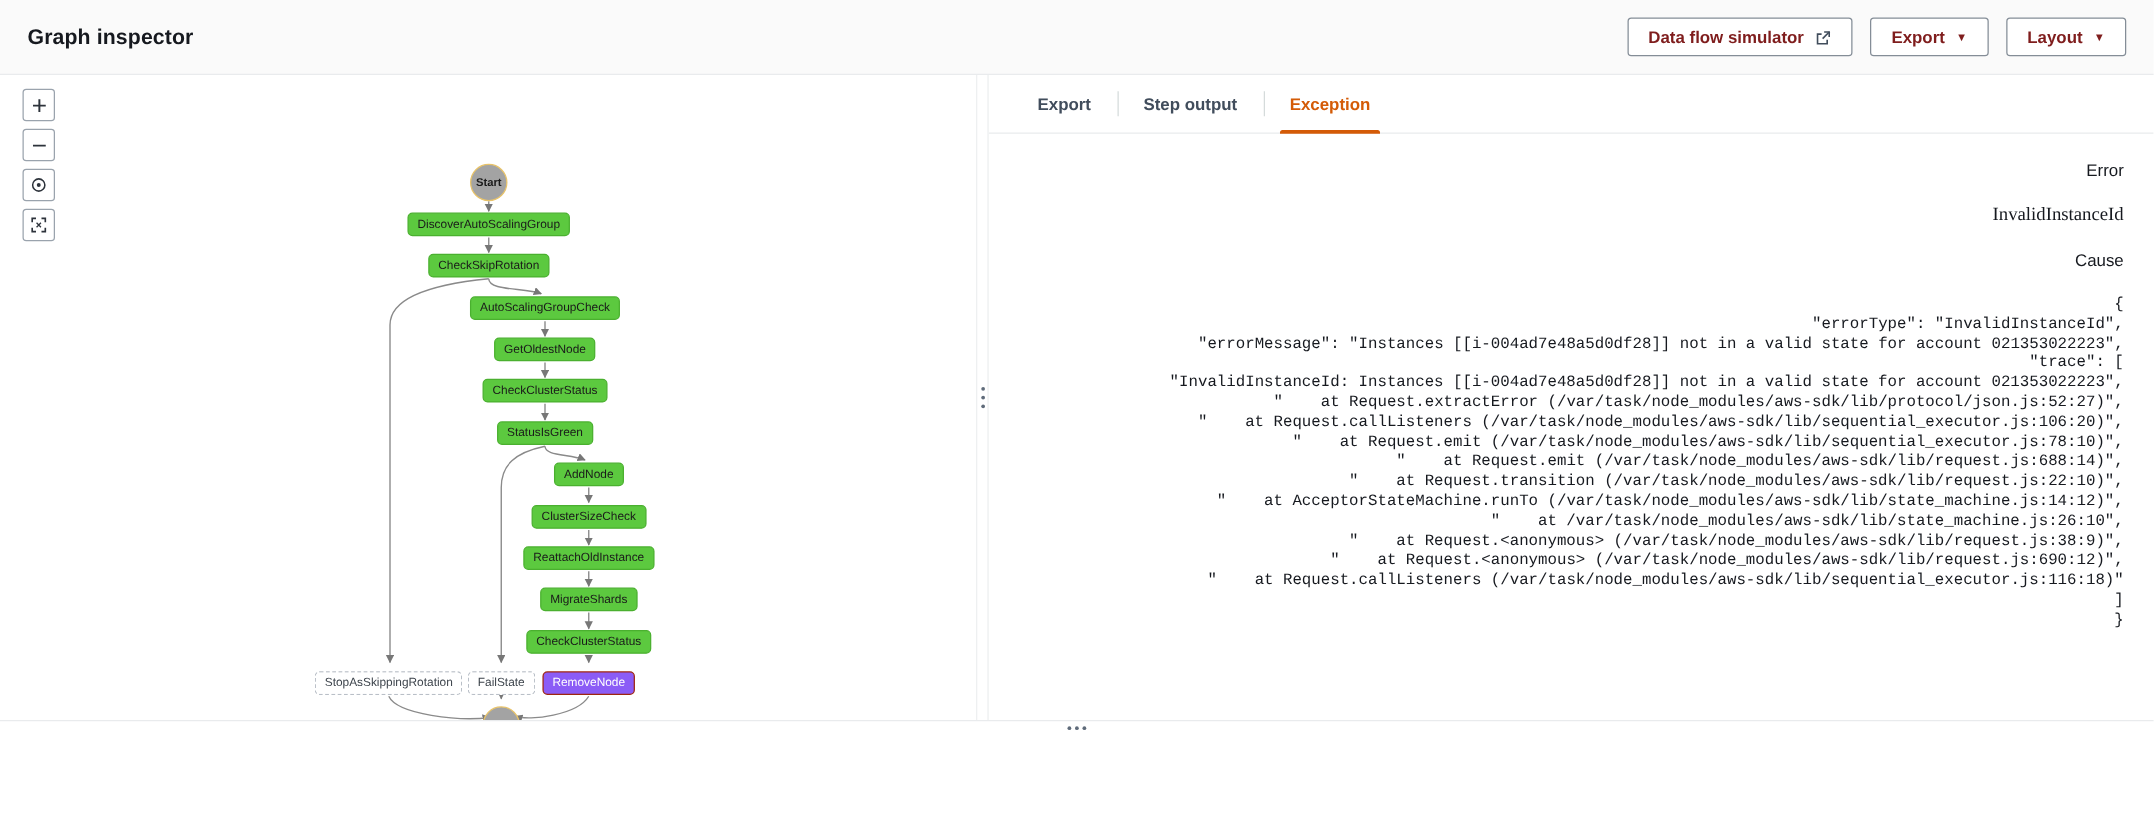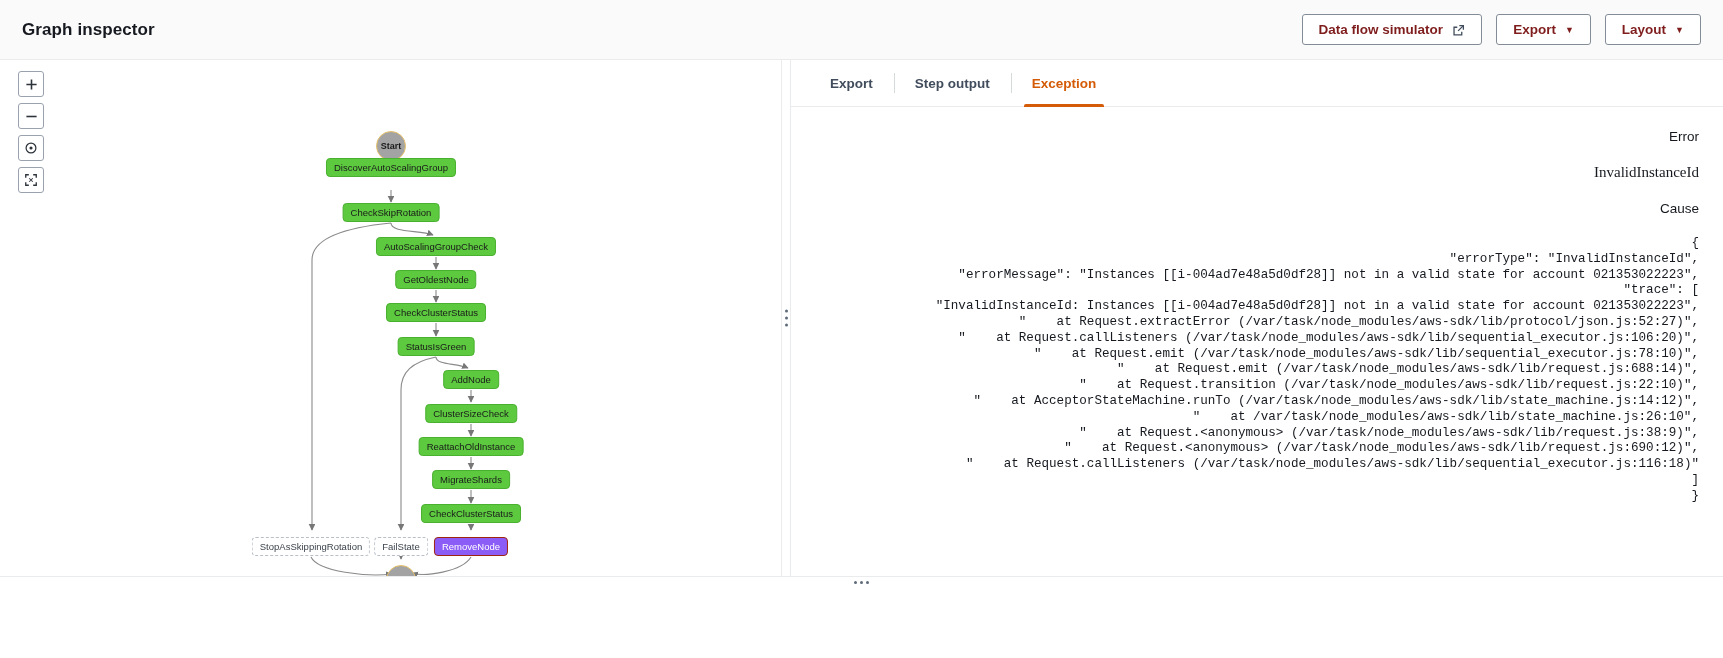--- a/index.html
+++ b/index.html
@@ -230,21 +230,21 @@
             <path d="M471,430 L471,443"></path>
             <path d="M471,464 L471,470"></path>
             <path d="M401,497 L401,499"></path>
             <path d="M311,497 C318,512 368,517 392,514"></path>
             <path d="M471,497 C462,512 424,517 412,513"></path>
           </g>
         </svg>
       <div class="node terminal" style="left: 391px; top: 71px; margin-left: 0px; transform: translateX(-50%);">
             <span>Start</span>
           </div>
-          <div class="node succeeded" style="left: 391px; top: 98px;">
+          <div class="node succeeded" style="left: 391px; top: 110px;">
             <span>DiscoverAutoScalingGroup</span>
           </div>
           <div class="node succeeded" style="left: 391px; top: 143px;">
             <span>CheckSkipRotation</span>
           </div>
           <div class="node succeeded" style="left: 436px; top: 177px;">
             <span>AutoScalingGroupCheck</span>
           </div>
           <div class="node succeeded" style="left: 436px; top: 210px;">
             <span>GetOldestNode</span>

